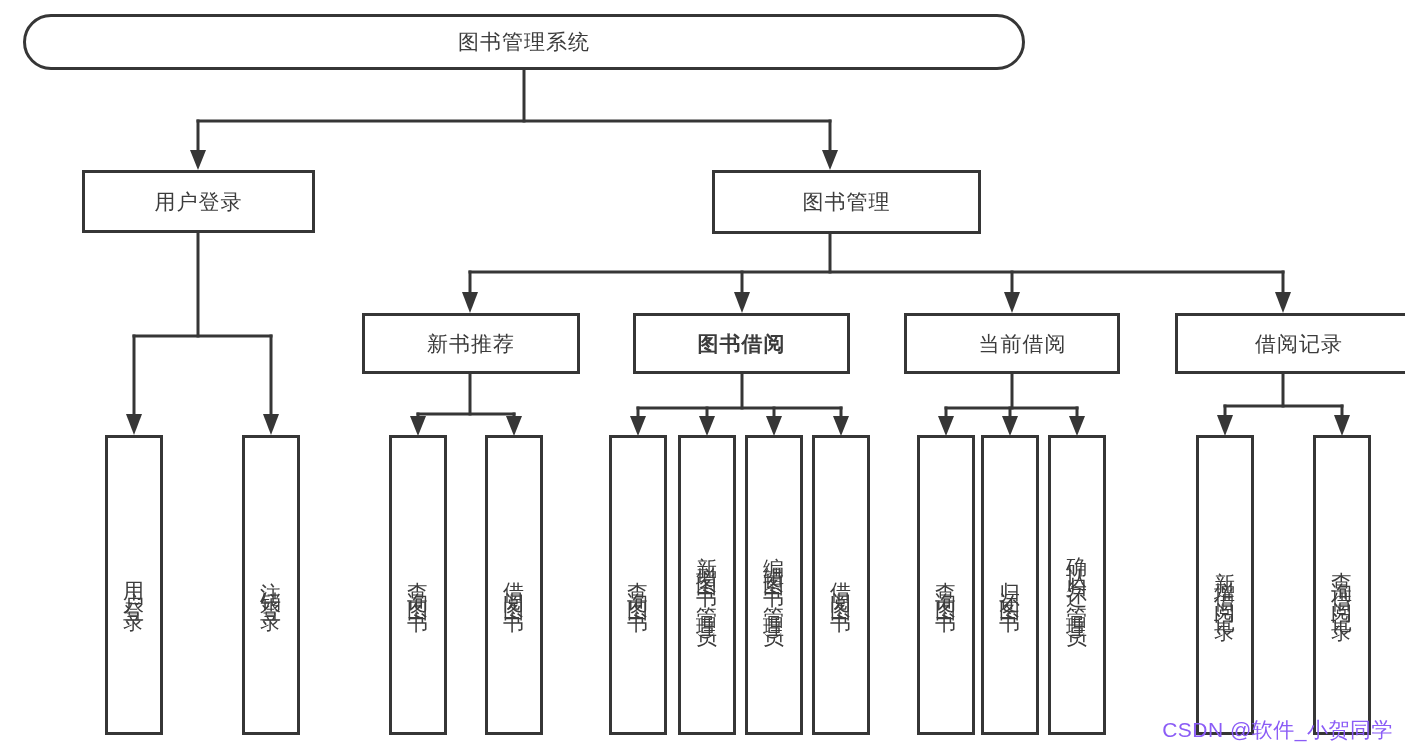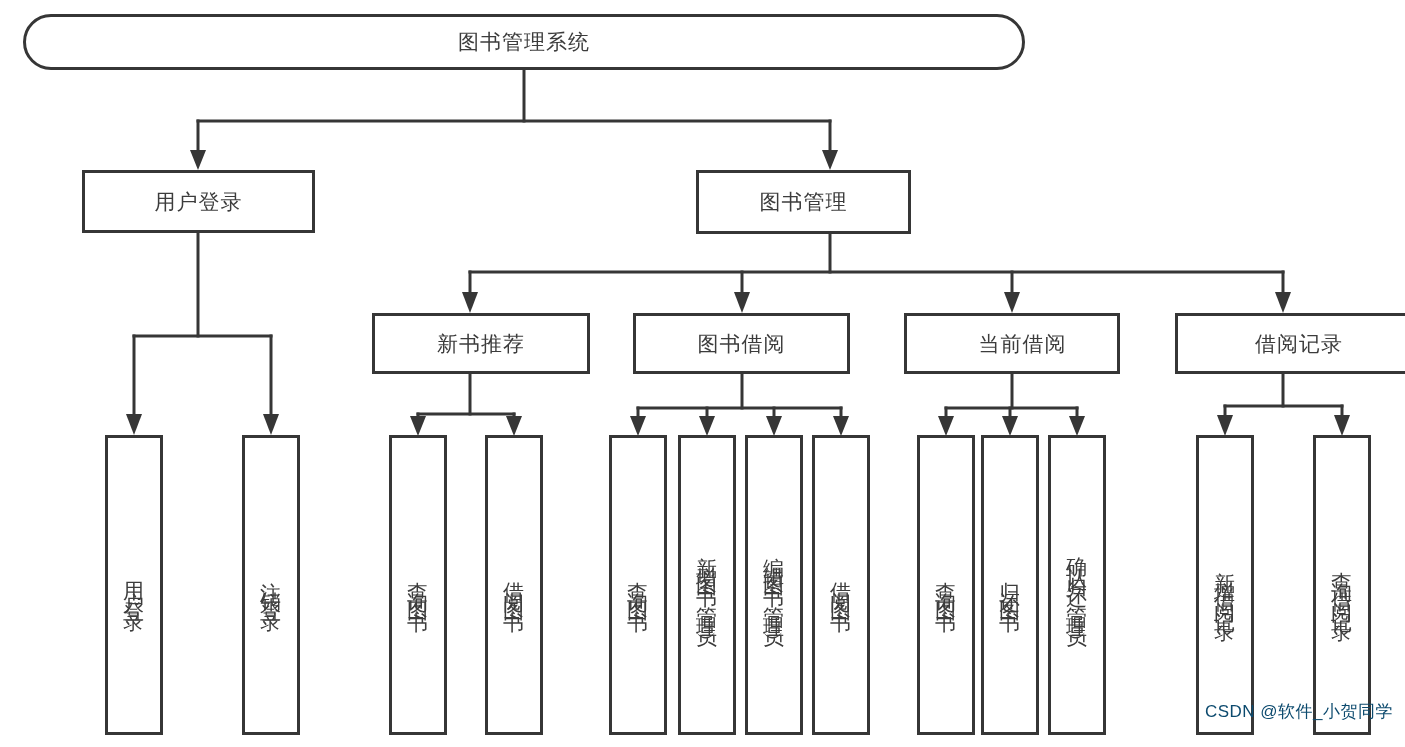--- a/index.html
+++ b/index.html
@@ -44,25 +44,25 @@
   }
   .leaf .vtext {
     writing-mode: vertical-rl;
     text-orientation: mixed;
     letter-spacing: 10px;
     line-height: 1;
     white-space: nowrap;
   }
   .watermark {
     position: absolute;
-    top: 700px;
+    top: 716px;
     right: 12px;
-    font-size: 17px;
+    font-size: 21px;
     letter-spacing: 0.5px;
-    color: #0c4a6e;
+    color: #8b5cf6;
     z-index: 5;
     pointer-events: none;
   }
 </style>
 </head>
 <body>
 
 <div class="stage">
 
   <svg class="connectors" viewBox="0 0 1405 747" xmlns="http://www.w3.org/2000/svg">
@@ -141,28 +141,28 @@
     </g>
   </svg>
 
   <div class="box" style="left:23px; top:14px; width:1002px; height:56px;border-radius:28px;">
     <span>图书管理系统</span>
   </div>
 
   <div class="box" style="left:82px; top:170px; width:233px; height:63px;">
     <span>用户登录</span>
   </div>
-  <div class="box" style="left:696px; top:170px; width:215px; height:64px;">
+  <div class="box" style="left:712px; top:170px; width:269px; height:64px;">
     <span>图书管理</span>
   </div>
 
-  <div class="box" style="left:372px; top:313px; width:218px; height:61px;justify-content:center;">
+  <div class="box" style="left:362px; top:313px; width:218px; height:61px;justify-content:center;">
     <span>新书推荐</span>
   </div>
-  <div class="box" style="left:633px; top:313px; width:217px; height:61px;">
+  <div class="box" style="left:633px; top:313px; width:217px; height:61px;font-weight:bold;">
     <span>图书借阅</span>
   </div>
   <div class="box" style="left:904px; top:313px; width:216px; height:61px;padding-left:21px;">
     <span>当前借阅</span>
   </div>
   <div class="box" style="left:1175px; top:313px; width:248px; height:61px;">
     <span>借阅记录</span>
   </div>
 
   <div class="box leaf" style="left:105px; top:435px; width:58px; height:300px;">

